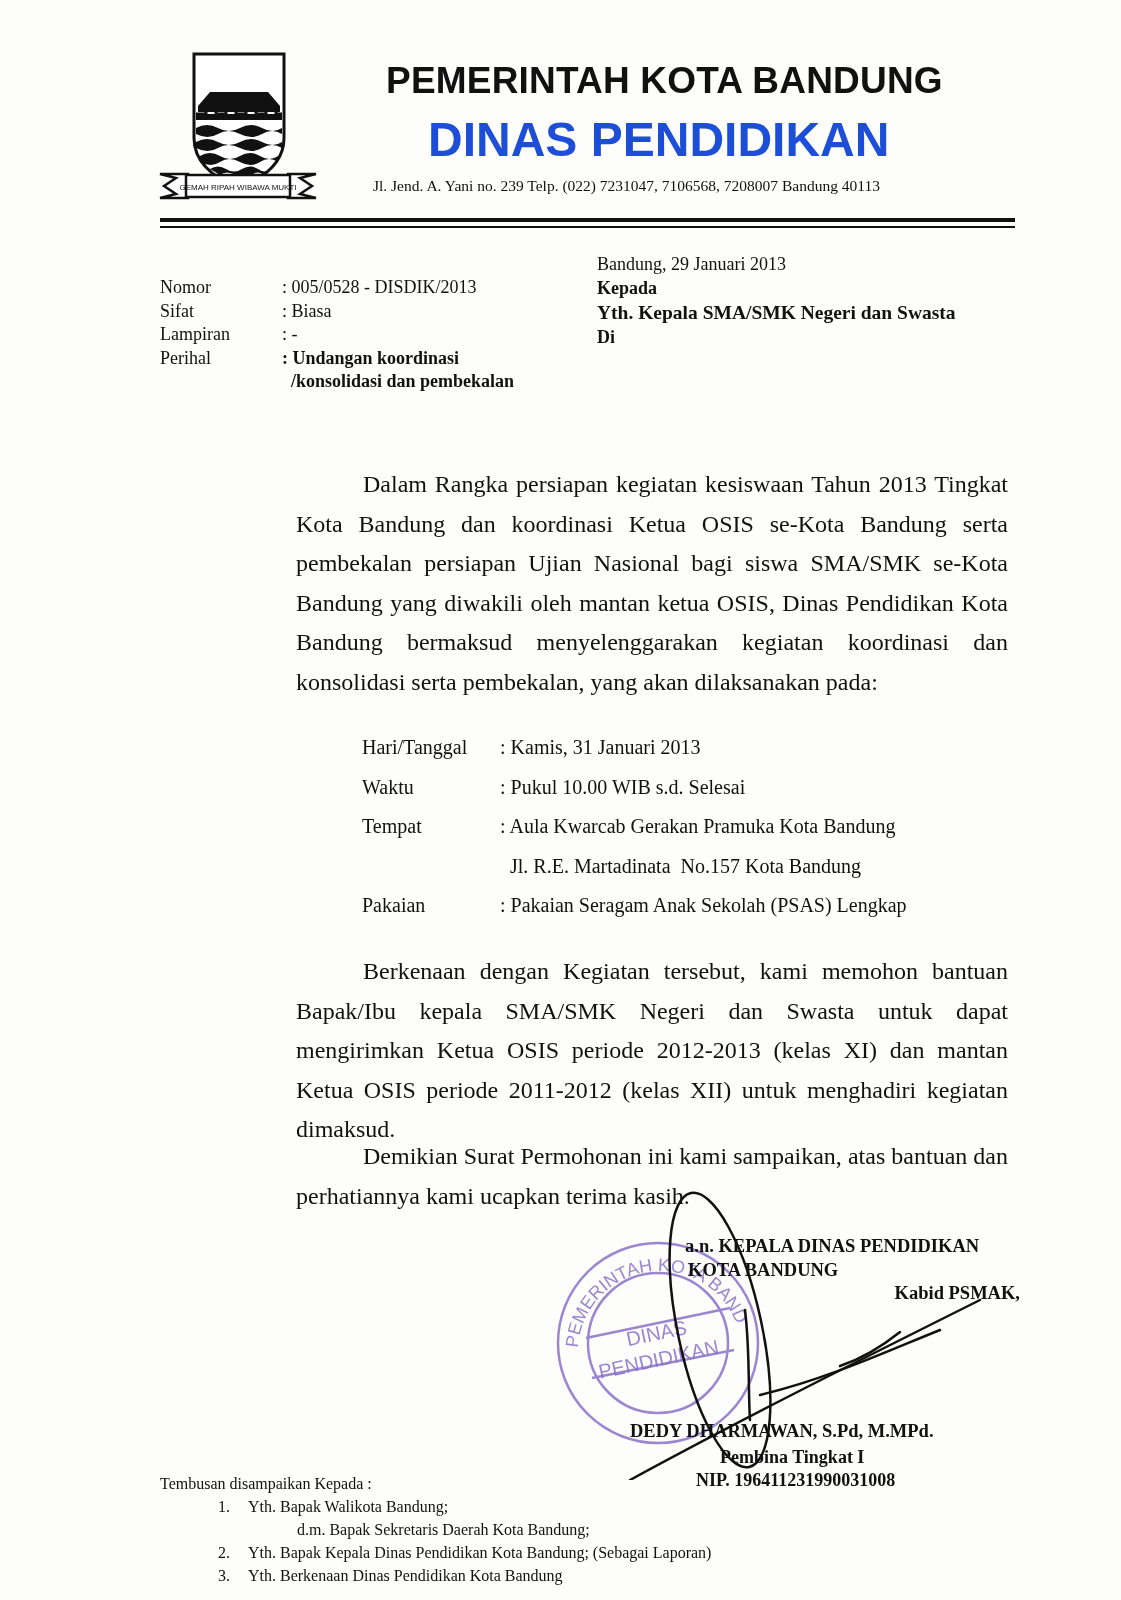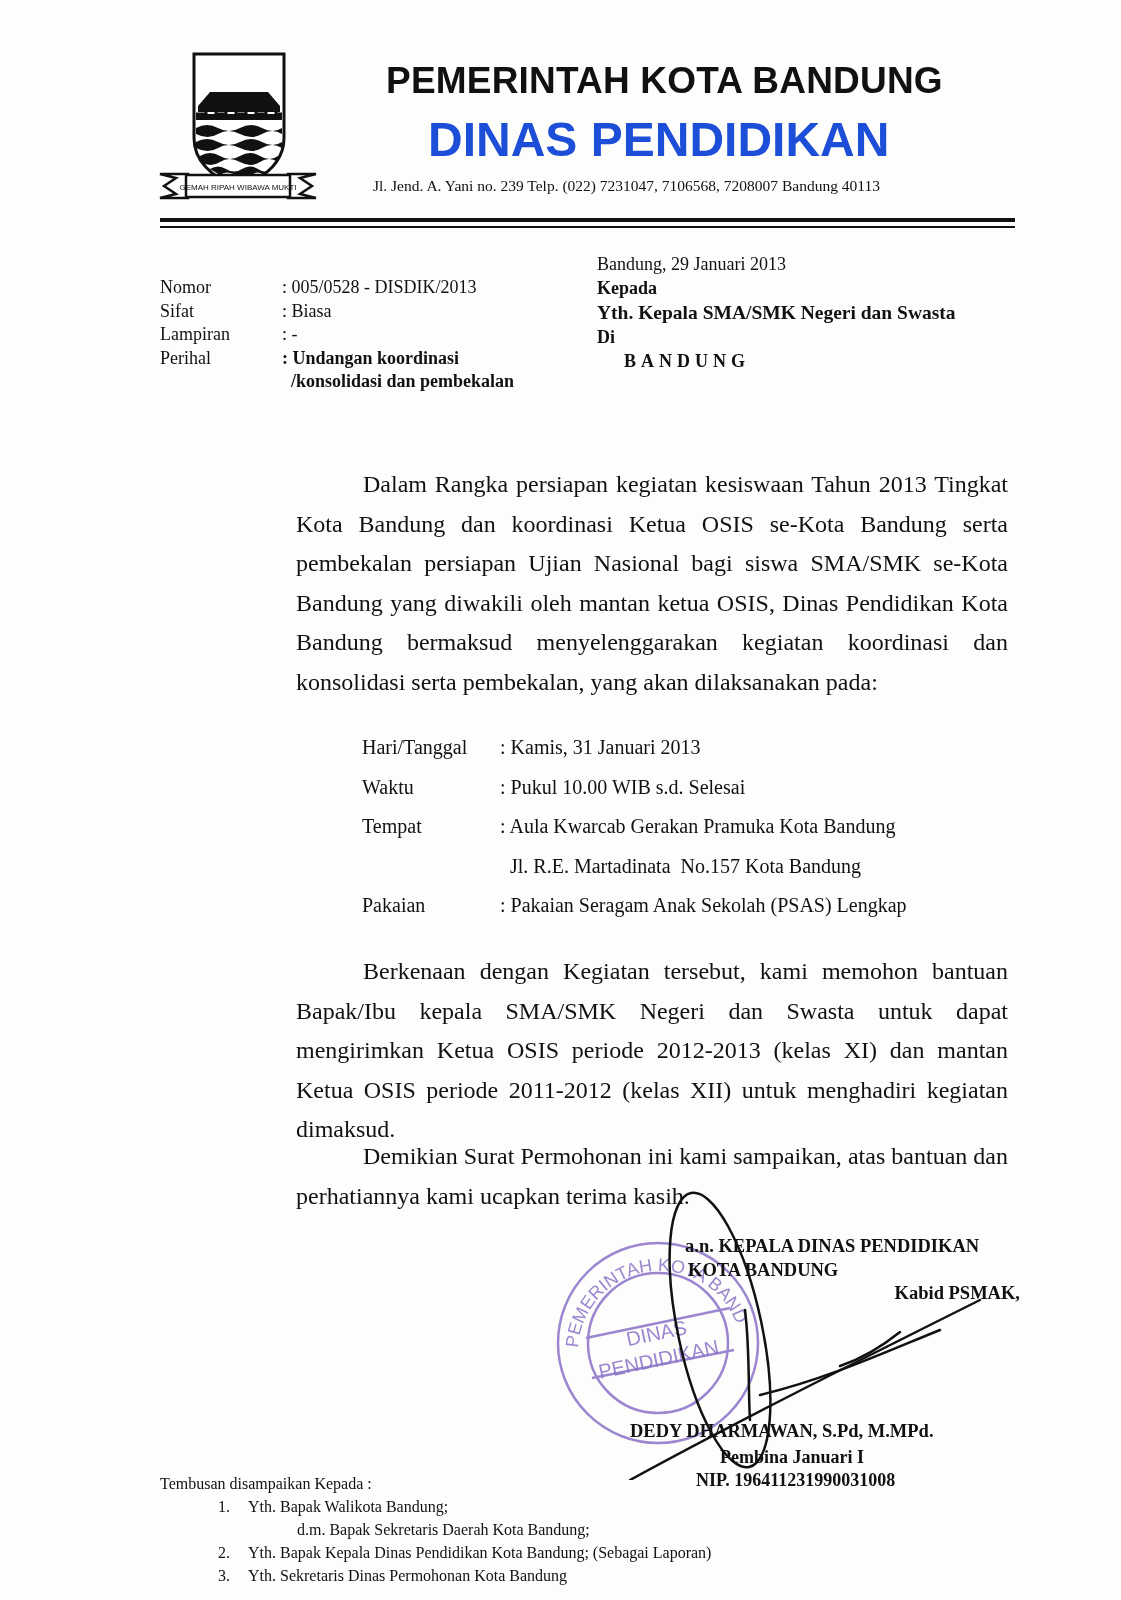--- a/index.html
+++ b/index.html
@@ -94,21 +94,20 @@
     <span class="lbl"></span>
     <span class="val bold" style="padding-left:9px">/konsolidasi dan pembekalan</span>
   </div>
 </div>
 
 <div class="abs right">
   <div>Bandung, 29 Januari  2013</div>
   <div class="b">Kepada</div>
   <div class="yth">Yth. Kepala SMA/SMK Negeri dan Swasta</div>
   <div class="b">Di</div>
-  <div class="city">BANDUNG</div>
 </div>
 
 <div class="abs body p1 indent">Dalam Rangka persiapan kegiatan kesiswaan Tahun 2013 Tingkat Kota Bandung dan koordinasi Ketua OSIS se-Kota Bandung serta pembekalan persiapan Ujian Nasional bagi siswa SMA/SMK se-Kota Bandung yang diwakili oleh mantan ketua OSIS, Dinas Pendidikan Kota Bandung bermaksud menyelenggarakan kegiatan koordinasi dan konsolidasi serta pembekalan, yang akan dilaksanakan pada:</div>
 
 <div class="abs details">
   <div class="row">
     <span class="lbl">Hari/Tanggal</span>
     <span>: Kamis, 31 Januari 2013</span>
   </div>
   <div class="row">
@@ -159,31 +158,31 @@
   <g fill="none" stroke="#111" stroke-width="2.5" stroke-linecap="round">
     <ellipse cx="120" cy="140" rx="42" ry="140" transform="rotate(-12 120 140)"></ellipse>
     <path d="M145 120 C150 160 148 200 150 230"></path>
     <path d="M240 176 C270 166 290 150 300 142"></path>
     <path d="M160 205 C230 188 290 160 340 140"></path>
     <path d="M30 290 C140 230 260 170 380 110"></path>
   </g>
 </svg>
 
 <div class="abs sig-name">DEDY DHARMAWAN, S.Pd, M.MPd.</div>
-<div class="abs sig-rank">Pembina Januari I</div>
+<div class="abs sig-rank">Pembina Tingkat I</div>
 <div class="abs sig-nip">NIP. 196411231990031008</div>
 
 <div class="abs cc">
   <div>Tembusan disampaikan Kepada :</div>
   <div class="item">
     <span class="num">1.</span>
     <span>Yth. Bapak Walikota Bandung;</span>
   </div>
   <div class="sub">d.m. Bapak Sekretaris Daerah Kota Bandung;</div>
   <div class="item">
     <span class="num">2.</span>
     <span>Yth. Bapak Kepala Dinas Pendidikan Kota Bandung; (Sebagai Laporan)</span>
   </div>
   <div class="item">
     <span class="num">3.</span>
-    <span>Yth. Sekretaris Dinas Permohonan Kota Bandung</span>
+    <span>Yth. Berkenaan Dinas Pendidikan Kota Bandung</span>
   </div>
 </div>
 
 </body></html>

